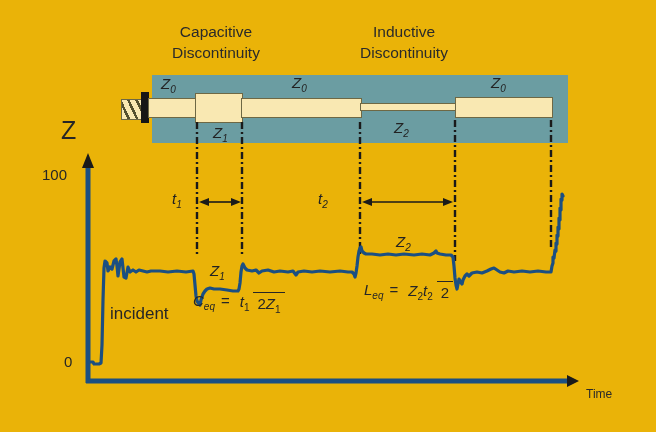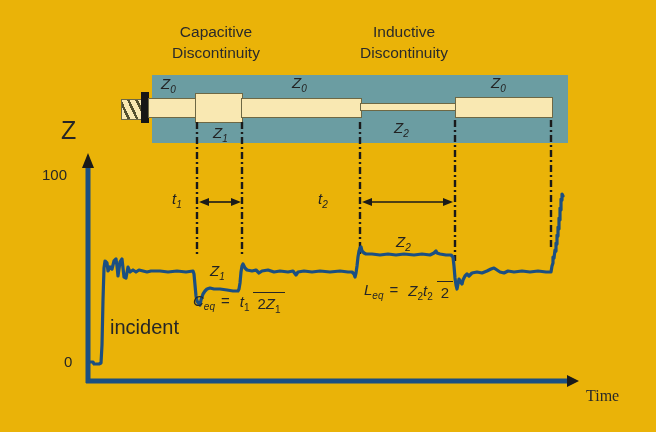--- a/index.html
+++ b/index.html
@@ -33,22 +33,22 @@
   .formula{
     position:absolute;z-index:4;display:flex;align-items:flex-start;gap:6px;
     font-size:15px;color:#262626;
   }
   .var{font-style:italic;}
   .frac{display:inline-flex;flex-direction:row;align-items:center;line-height:1.15;}
   .frac .num{padding:0 4px 1px 4px;}
   .frac .den{border-top:1.6px solid #262626;padding:2px 4px 0 4px;}
   .ytick{font-size:15px;}
   .axis-z{font-size:25px;}
-  .time-lbl{font-size:16px;color:#2a2a2a;font-family:Liberation Serif, serif;}
-  .incident{font-size:20px;margin-top:12px;}
+  .time-lbl{font-size:12px;color:#2a2a2a;}
+  .incident{font-size:17px;}
 </style>
 </head>
 <body>
 
 <div class="page">
 
   <div class="hdr" style="left:160px;top:22px">Capacitive Discontinuity</div>
   <div class="hdr" style="left:348px;top:22px">Inductive Discontinuity</div>
 
   <div class="substrate" id="substrate" style="background: rgb(107, 157, 162);"></div>

